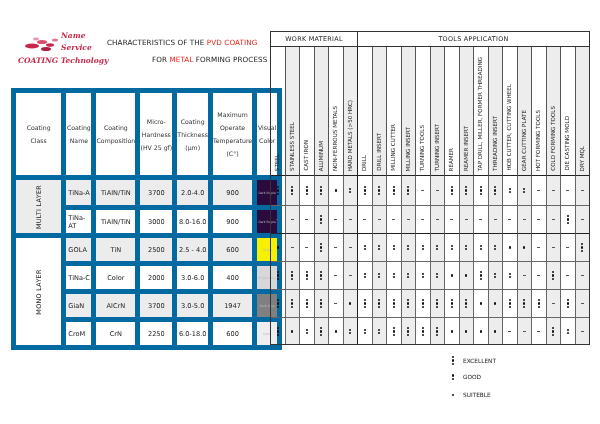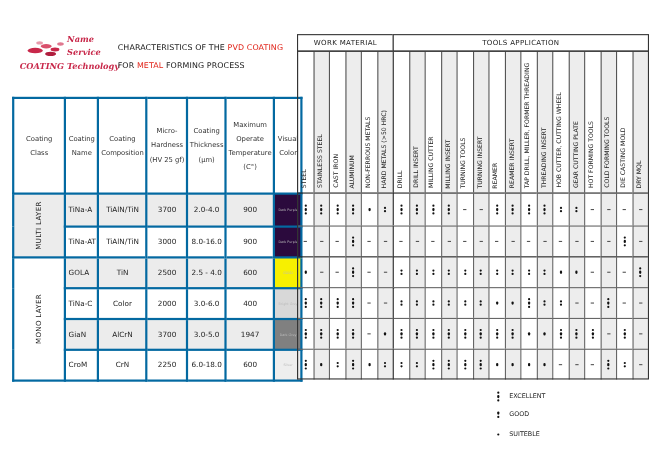--- a/index.html
+++ b/index.html
@@ -10,25 +10,25 @@
   .logo { position: absolute; left: 18px; top: 31px; width: 88px; height: 40px; }
   .logo .dots { position: absolute; left: 4px; top: 3px; width: 40px; height: 20px; }
   .logo .t1, .logo .t2, .logo .t3 { position: absolute; font-family: "DejaVu Serif", serif; font-style: italic; font-weight: bold; color: #c8284a; font-size: 7.5px; white-space: nowrap; }
   .logo .t1 { left: 43px; top: 0px; }
   .logo .t2 { left: 43px; top: 12px; }
   .logo .t3 { left: 0px; top: 25px; }
 
   .title { position: absolute; left: 107px; font-size: 7.2px; letter-spacing: 0.1px; white-space: nowrap; color: #1a1a1a; }
   .title .red { color: #e1251b; }
   .title.l1 { top: 38px; }
-  .title.l2 { top: 55px; }
+  .title.l2 { top: 55px; margin-left: 45px; }
 
   
   .ltable { position: absolute; left: 11px; top: 88px; border-collapse: collapse; }
-  .ltable td { border: 2px solid #0369a1; font-size: 6.2px; text-align: center; vertical-align: middle; padding: 0; }
+  .ltable td { border: 5px solid #0369a1; font-size: 6.2px; text-align: center; vertical-align: middle; padding: 0; }
   .ltable .hdr td { height: 87px; line-height: 13px; color: #333; }
   .ltable .r td { height: 28px; font-size: 6.6px; }
   .ltable .r.first td { height: 30px; }
   .ltable .shade { background: #ececec; }
   .ltable .name { text-align: left; padding-left: 2px; }
   .ltable .cls { width: 41px; }
   .ltable .cls div { transform: rotate(-90deg); white-space: nowrap; font-size: 6.4px; letter-spacing: 0.3px; }
   .ltable .thick { border-bottom: 1.5px solid #222; }
   .swatch { font-size: 3px !important; color: #bbb; }
 

